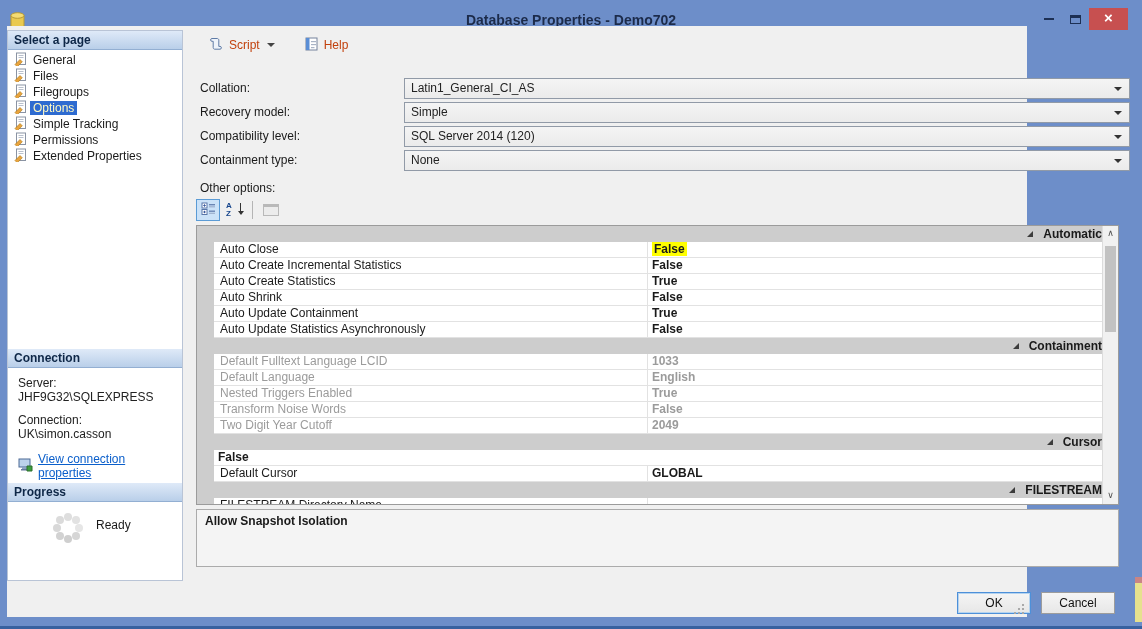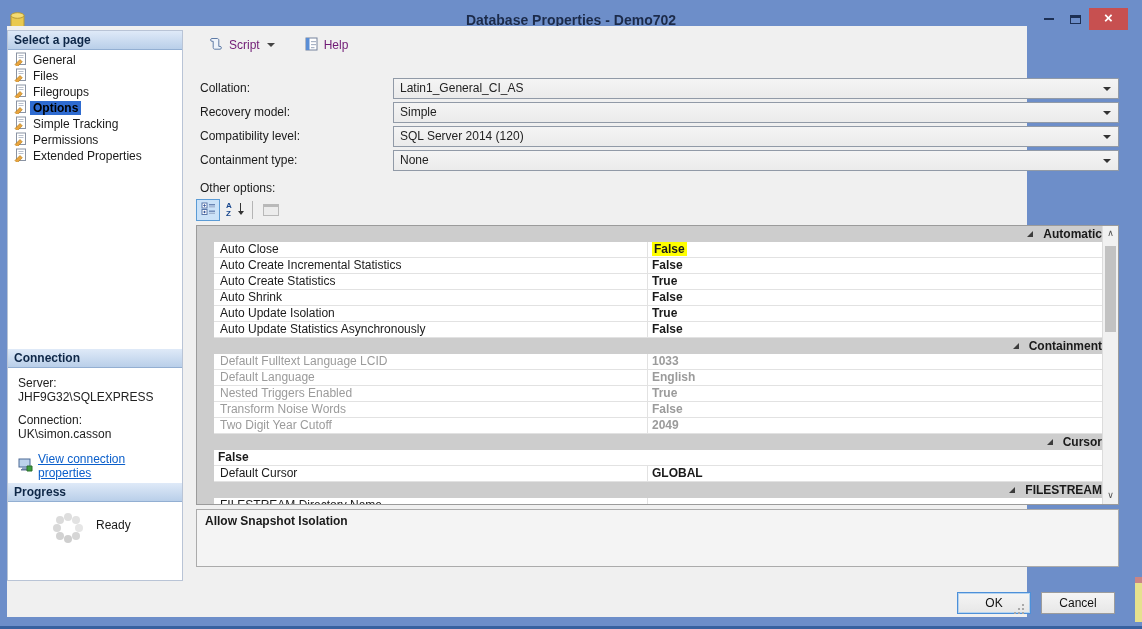--- a/index.html
+++ b/index.html
@@ -22,41 +22,41 @@
   .artifact { position:absolute; right:0; top:577px; width:7px; height:45px;
               background:linear-gradient(#c98585 0 6px, #e6e18e 6px); }
 
   
   .sidebar { position:absolute; left:0; top:4px; width:176px; height:551px; background:#fff; border:1px solid #b9c4d6; }
   .sec-header { height:19px; background:linear-gradient(#dfeaf8,#b9cfe9); border-bottom:1px solid #93afd2; font-weight:bold; font-size:12px; line-height:18px; padding-left:6px; color:#0e2747; }
   .sp-body { height:299px; padding-top:2px; }
   .side-item { height:16px; display:flex; align-items:center; padding-left:6px; font-size:12px; cursor:default; }
   .side-item .ico { width:16px; flex:none; }
   .side-item .lbl { padding:0 3px; white-space:nowrap; }
-  .side-item.selected .lbl { background:#2e6bd0; color:#000000;font-weight:bold; }
+  .side-item.selected .lbl { background:#2e6bd0; color:#fef9c3; }
   .conn-body { height:115px; padding:8px 4px 0 10px; font-size:12px; color:#222; }
   .conn-val { margin-bottom:9px; }
   .conn-link-row { display:flex; align-items:center; gap:5px; margin-top:11px; }
   .link { color:#0b5fcb; text-decoration:underline; font-size:12px; cursor:pointer; }
   .prog-body { height:56px; display:flex; align-items:flex-start; padding:12px 0 0 14px; gap:14px; font-size:12px;margin-left:32px; }
   .spinner { width:8px; height:8px; border-radius:50%; margin:10px; background:transparent;
      box-shadow: 0 -11px 0 #dedede, 8px -8px 0 #e2e2e2, 11px 0 0 #e6e6e6, 8px 8px 0 #d6d6d6,
                  0 11px 0 #cfcfcf, -8px 8px 0 #d2d2d2, -11px 0 0 #d8d8d8, -8px -8px 0 #dbdbdb; }
   .prog-status { margin-top:4px; }
 
   
   .content { position:absolute; left:183px; top:0; right:0; bottom:0; }
   .top-toolbar { position:absolute; left:0; top:4px; right:0; height:30px; display:flex; align-items:center; padding-left:14px; gap:4px; }
-  .tool-btn { display:flex; align-items:center; gap:5px; font-size:12px; color:#701a75; padding:3px 4px; }
+  .tool-btn { display:flex; align-items:center; gap:5px; font-size:12px; color:#c2410c; padding:3px 4px; }
   .caret { width:0; height:0; border-left:4px solid transparent; border-right:4px solid transparent; border-top:4px solid #444; margin-left:2px; }
   .tool-gap { width:14px; }
 
   .field-row { position:absolute; left:10px; width:918px; height:21px; }
   .field-label { font-size:12px; line-height:21px; }
-  .combo { position:absolute; left:193px; top:0; width:726px; height:21px; background:linear-gradient(#f4f4f4,#ebebeb); border:1px solid #919aa7; font-size:12px; line-height:19px; padding-left:6px; color:#222; }
+  .combo { position:absolute; left:204px; top:0; width:726px; height:21px; background:linear-gradient(#f4f4f4,#ebebeb); border:1px solid #919aa7; font-size:12px; line-height:19px; padding-left:6px; color:#222; }
   .combo-arrow { position:absolute; right:7px; top:8px; width:0; height:0; border-left:4px solid transparent; border-right:4px solid transparent; border-top:4px solid #333; }
   .other-label { position:absolute; left:10px; top:155px; font-size:12px; }
 
   
   .pg-toolbar { position:absolute; left:6px; top:172px; height:24px; display:flex; align-items:center; gap:2px; }
   .pg-btn { width:24px; height:22px; display:flex; align-items:center; justify-content:center; border:1px solid transparent; }
   .pg-btn.selected { background:#cbe2f8; border-color:#5b9bd5; }
   .pg-sep { width:1px; height:18px; background:#b5b5b5; margin:0 4px; }
   .az { position:relative; width:16px; height:16px; font-size:8px; font-weight:bold; line-height:8px; }
   .az .a { position:absolute; left:0; top:0; color:#16458c; }
@@ -298,21 +298,21 @@
             <span class="cell-label">Auto Create Statistics</span>
             <span class="cell-value">True</span>
           </div>
           <div class="grow item">
             <span class="gutter"></span>
             <span class="cell-label">Auto Shrink</span>
             <span class="cell-value">False</span>
           </div>
           <div class="grow item">
             <span class="gutter"></span>
-            <span class="cell-label">Auto Update Isolation</span>
+            <span class="cell-label">Auto Update Containment</span>
             <span class="cell-value">True</span>
           </div>
           <div class="grow item">
             <span class="gutter"></span>
             <span class="cell-label">Auto Update Statistics Asynchronously</span>
             <span class="cell-value">False</span>
           </div>
           <div class="grow category">
             <span class="gutter">
               <span class="collapse-icon"></span>

